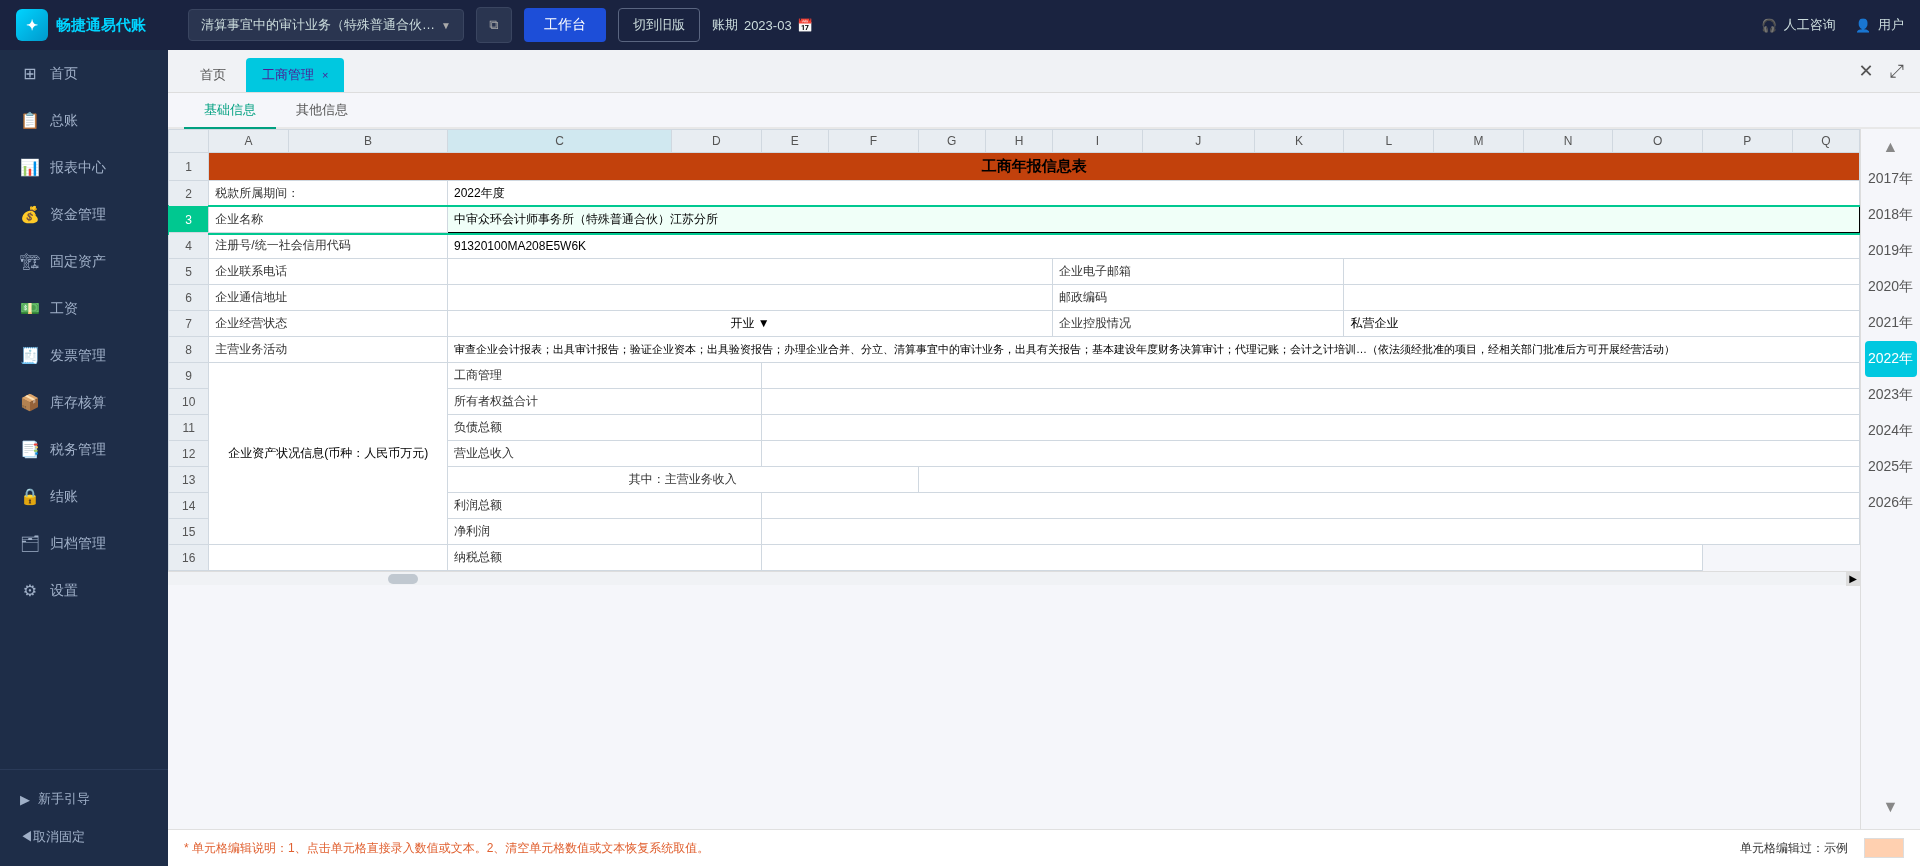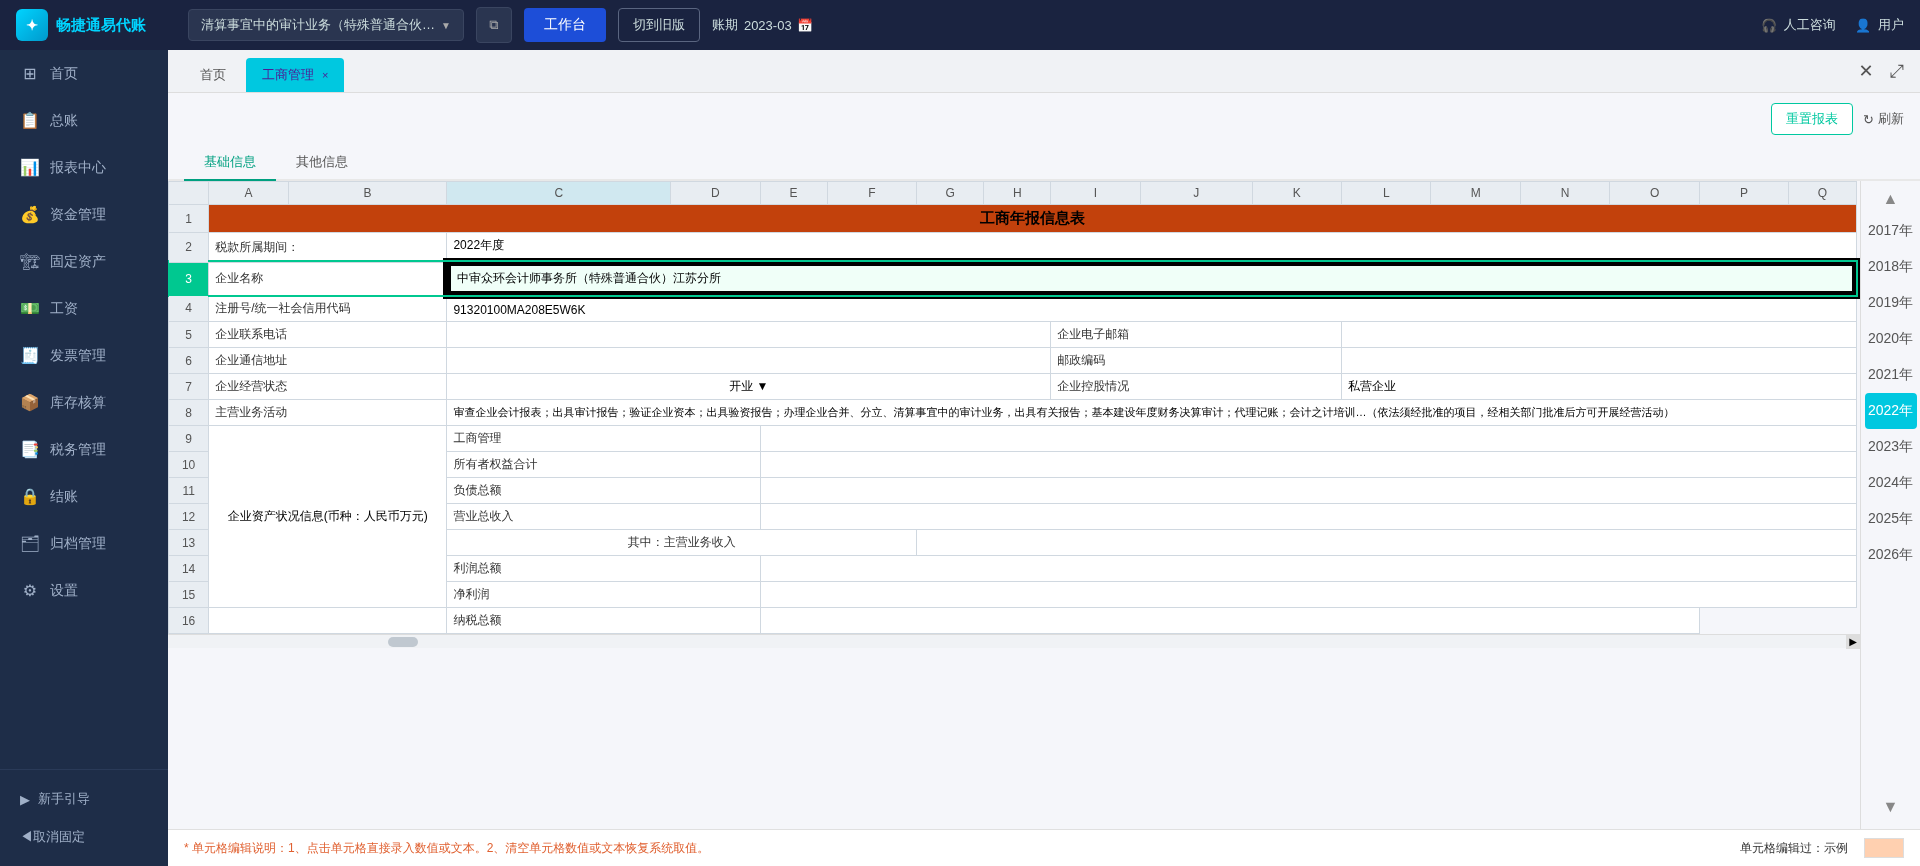--- a/index.html
+++ b/index.html
@@ -183,27 +183,20 @@
         <span>工商管理</span>
         <span class="tab-close">×</span>
       </div>
 
       <div style="margin-left:auto;display:flex;align-items:center;gap:16px;padding-bottom:8px;">
         <span style="font-size:18px;color:#555;cursor:pointer;line-height:1;">✕</span>
         <span style="font-size:18px;color:#555;cursor:pointer;line-height:1;">⤢</span>
       </div>
     </div>
 
-    <div class="toolbar">
-      <button class="btn-reset">重置报表</button>
-      <button class="btn-refresh">
-        <span>↻</span>
-        <span>刷新</span>
-      </button>
-    </div>
 
     <div class="sub-tabs">
       <div class="sub-tab active">基础信息</div>
       <div class="sub-tab">其他信息</div>
     </div>
 
     <div class="sheet-container">
 
       <div class="sheet-scroll">
         <table class="sheet-table">
@@ -238,21 +231,21 @@
 
             <tr>
               <td class="row-num col-header">2</td>
               <td class="cell cell-label" colspan="2">税款所属期间：</td>
               <td class="cell" colspan="15">2022年度</td>
             </tr>
 
             <tr style="outline:2px solid #00c890;">
               <td class="row-num col-header" style="background:#00c890;color:white;">3</td>
               <td class="cell cell-label" colspan="2">企业名称</td>
-              <td class="cell" colspan="15" style="border:8px solid #000000;background:#f0fff8;">中审众环会计师事务所（特殊普通合伙）江苏分所</td>
+              <td class="cell" colspan="15" style="border:1px solid #000000;background:#f0fff8;">中审众环会计师事务所（特殊普通合伙）江苏分所</td>
             </tr>
 
             <tr>
               <td class="row-num col-header">4</td>
               <td class="cell cell-label" colspan="2">注册号/统一社会信用代码</td>
               <td class="cell" colspan="15">91320100MA208E5W6K</td>
             </tr>
 
             <tr>
               <td class="row-num col-header">5</td>

